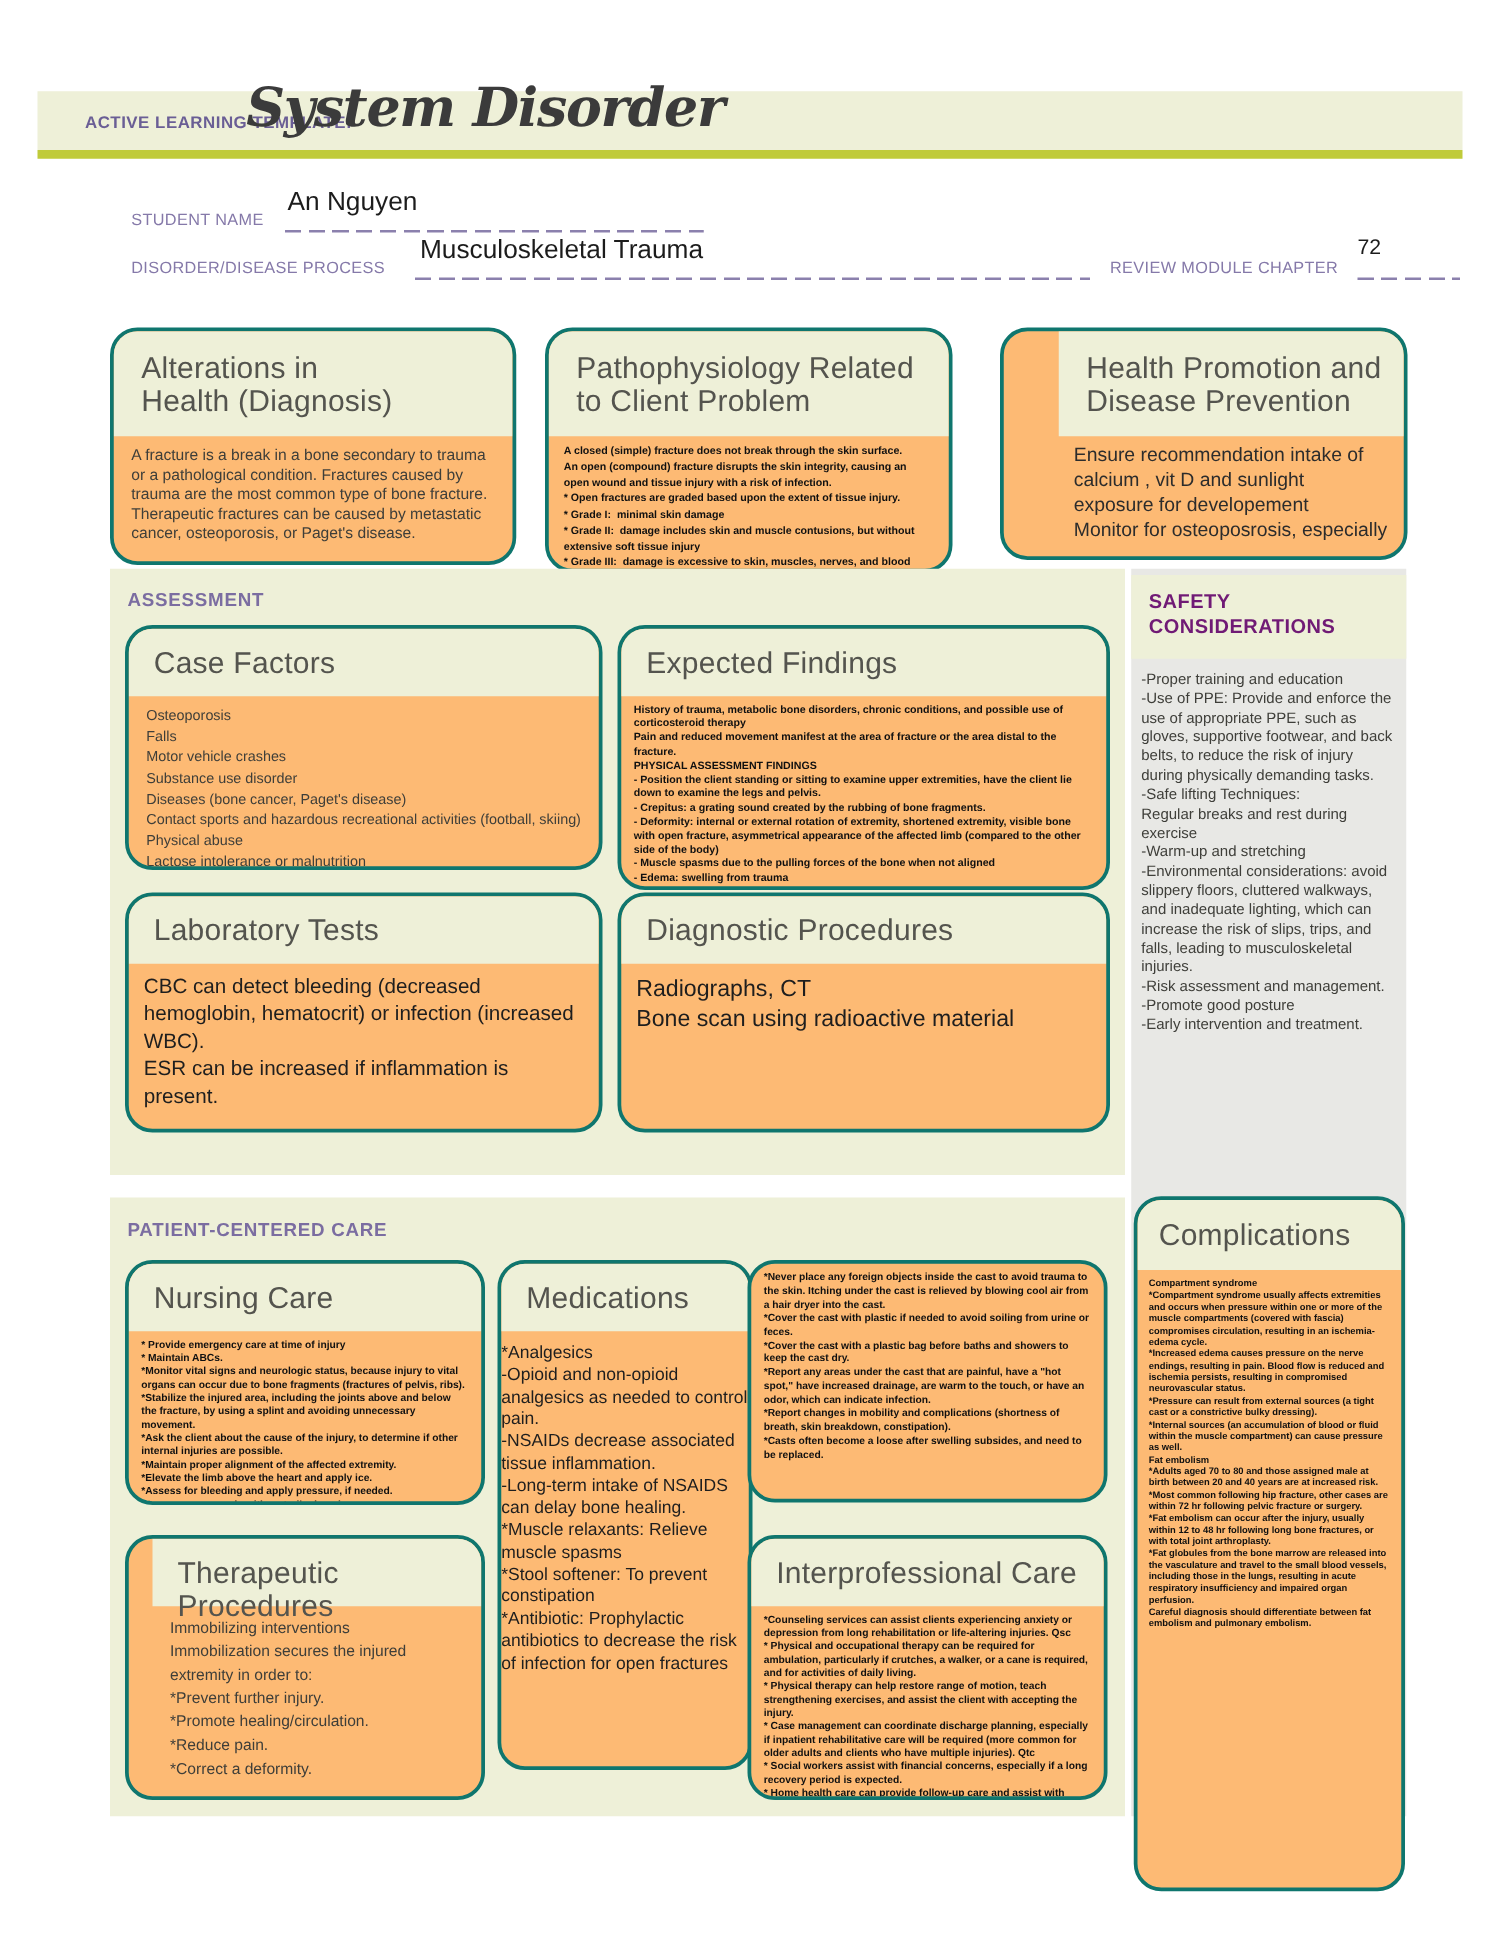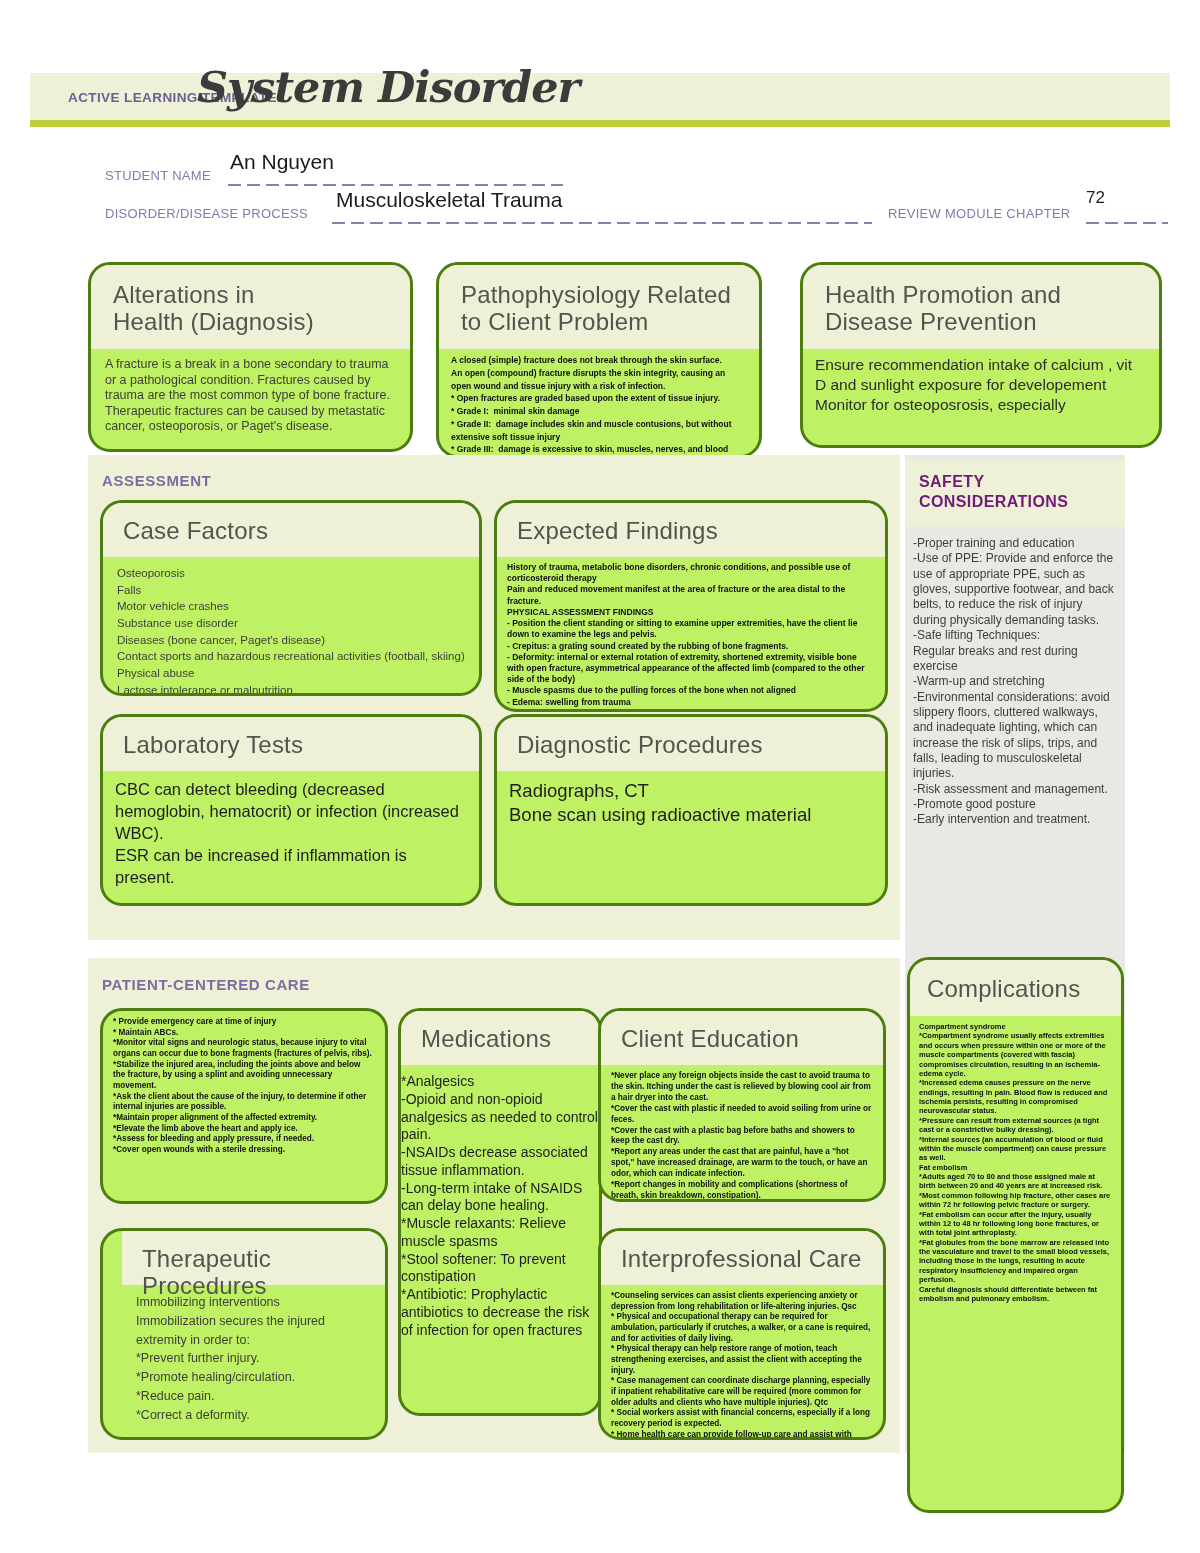--- a/index.html
+++ b/index.html
@@ -26,29 +26,29 @@
   #val-student { left:230px; top:150px; font-size:21px; }
   #line1 { left:228px; top:184px; width:335px; }
   #lbl-disorder { left:105px; top:206px; }
   #val-disorder { left:336px; top:188px; font-size:21px; }
   #line2 { left:332px; top:222px; width:540px; }
   #lbl-chapter { left:888px; top:206px; }
   #val-chapter { left:1086px; top:188px; font-size:17px; }
   #line3 { left:1086px; top:222px; width:82px; }
 
   
-  .box { position:absolute; background:#bef264; border:3px solid #4d7c0f; border-radius:22px; overflow:hidden; }
+  .box { position:absolute; background:#fdba74; border:3px solid #0f766e; border-radius:22px; overflow:hidden; }
   .box-head { background:#eef0d8; }
   .box-title { color:#54544e; white-space:pre-line; line-height:1.13; letter-spacing:.2px; }
   .box-body { white-space:pre-wrap; overflow:hidden; }
 
   
   #box-alt    { left:88px;  top:262px; width:325px; height:190px; }
   #box-patho  { left:436px; top:262px; width:326px; height:196px; }
-  #box-health { left:800px; top:262px; width:362px; height:186px; }
+  #box-health { left:800px; top:262px; width:326px; height:186px;padding-left:44px; }
   .head-lg { height:84px; padding:16px 16px 0 22px; }
   .head-lg .box-title { font-size:24px; }
   #box-alt .box-body    { padding:8px 14px; font-size:12.5px; color:#3e3e39; line-height:1.24; }
   #box-patho .box-body  { padding:5px 12px; font-size:8.5px; font-weight:bold; color:#101010; line-height:1.5; }
   #box-health .box-body { padding:6px 12px; font-size:15.5px; color:#2c2c2c; line-height:1.3; }
 
   
   .section { position:absolute; background:#eef0d8; }
   #sec-assessment { left:88px; top:455px; width:812px; height:485px; }
   #sec-pcc        { left:88px; top:958px; width:812px; height:495px; }
@@ -202,20 +202,23 @@
 -Warm-up and stretching
 -Environmental considerations: avoid slippery floors, cluttered walkways, and inadequate lighting, which can increase the risk of slips, trips, and falls, leading to musculoskeletal injuries.
 -Risk assessment and management.
 -Promote good posture
 -Early intervention and treatment.</div>
 
 <div class="section" id="sec-pcc"></div>
 <div class="section-label" id="lbl-pcc">PATIENT-CENTERED CARE</div>
 
 <div class="box" id="box-nursing">
+  <div class="box-head head-sm">
+    <div class="box-title">Nursing Care</div>
+  </div>
   <div class="box-body">* Provide emergency care at time of injury
 * Maintain ABCs.
 *Monitor vital signs and neurologic status, because injury to vital organs can occur due to bone fragments (fractures of pelvis, ribs).
 *Stabilize the injured area, including the joints above and below the fracture, by using a splint and avoiding unnecessary movement.
 *Ask the client about the cause of the injury, to determine if other internal injuries are possible.
 *Maintain proper alignment of the affected extremity.
 *Elevate the limb above the heart and apply ice.
 *Assess for bleeding and apply pressure, if needed.
 *Cover open wounds with a sterile dressing.</div>
 </div>
@@ -227,23 +230,20 @@
   <div class="box-body">*Analgesics
 -Opioid and non-opioid analgesics as needed to control pain.
 -NSAIDs decrease associated tissue inflammation.
 -Long-term intake of NSAIDS can delay bone healing.
 *Muscle relaxants: Relieve muscle spasms
 *Stool softener: To prevent constipation
 *Antibiotic: Prophylactic antibiotics to decrease the risk of infection for open fractures</div>
 </div>
 
 <div class="box" id="box-cled">
-  <div class="box-head head-sm">
-    <div class="box-title">Client Education</div>
-  </div>
   <div class="box-body">*Never place any foreign objects inside the cast to avoid trauma to the skin. Itching under the cast is relieved by blowing cool air from a hair dryer into the cast.
 *Cover the cast with plastic if needed to avoid soiling from urine or feces.
 *Cover the cast with a plastic bag before baths and showers to keep the cast dry.
 *Report any areas under the cast that are painful, have a "hot spot," have increased drainage, are warm to the touch, or have an odor, which can indicate infection.
 *Report changes in mobility and complications (shortness of breath, skin breakdown, constipation).
 *Casts often become a loose after swelling subsides, and need to be replaced.</div>
 </div>
 
 <div class="box" id="box-thera">
   <div class="box-head head-sm">

